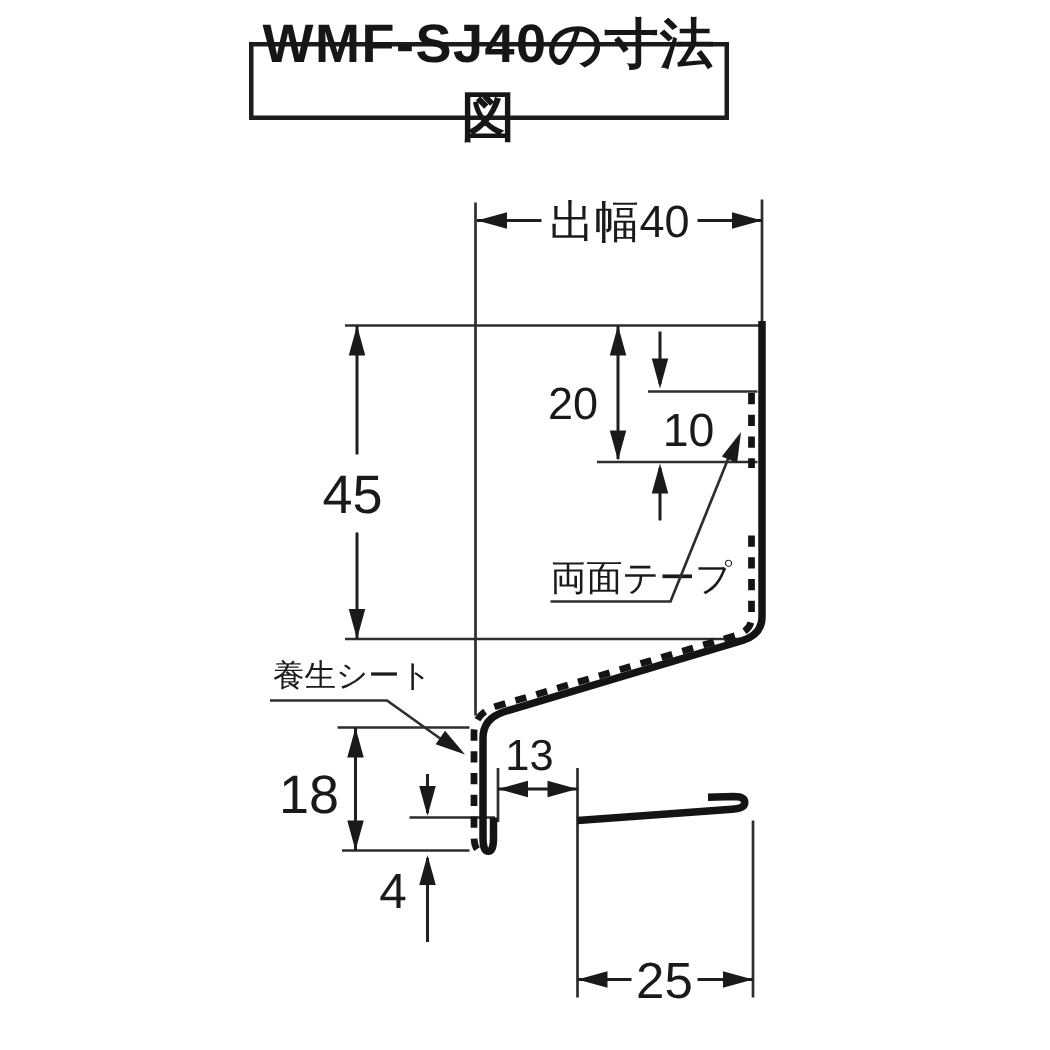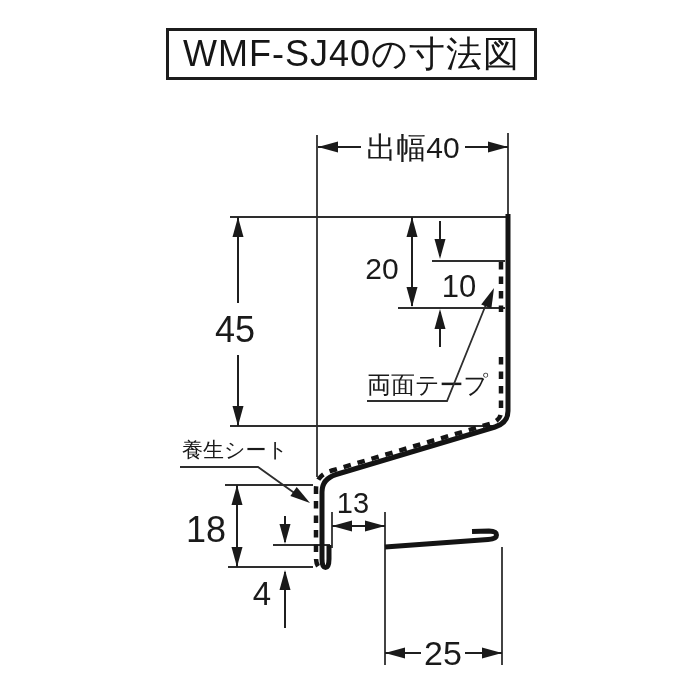--- a/index.html
+++ b/index.html
@@ -6,28 +6,29 @@
   .stage{
     position:relative;
     width:700px;height:700px;
     background:#fff;
     font-family:"Liberation Sans","DejaVu Sans",sans-serif;
     overflow:hidden;
   }
   .title-box{
     position:absolute;
     left:166px;top:28px;
-    width:371px;height:52px;
+    width:320px;height:52px;
     border:3px solid #1c1c1c;
     box-sizing:border-box;
     display:flex;align-items:center;justify-content:center;
-    font-size:36px;font-weight:400;
+    font-size:36px;font-weight:700;
     letter-spacing:1px;
     color:#161616;
     background:#fff;
+    text-align:center;
   }
   svg{position:absolute;left:0;top:0;}
   .thin{stroke:#2e2e2e;stroke-width:1.8;fill:none;}
   .dim{stroke:#1f1f1f;stroke-width:2;fill:none;}
   .thick{stroke:#141414;stroke-width:5;fill:none;stroke-linecap:butt;}
   .dash{stroke:#141414;stroke-width:4.5;fill:none;stroke-dasharray:7.5 7;}
   .ah{fill:#1a1a1a;stroke:none;}
   .num{fill:#1a1a1a;font-family:"Liberation Sans","DejaVu Sans",sans-serif;}
 </style>
 </head>

